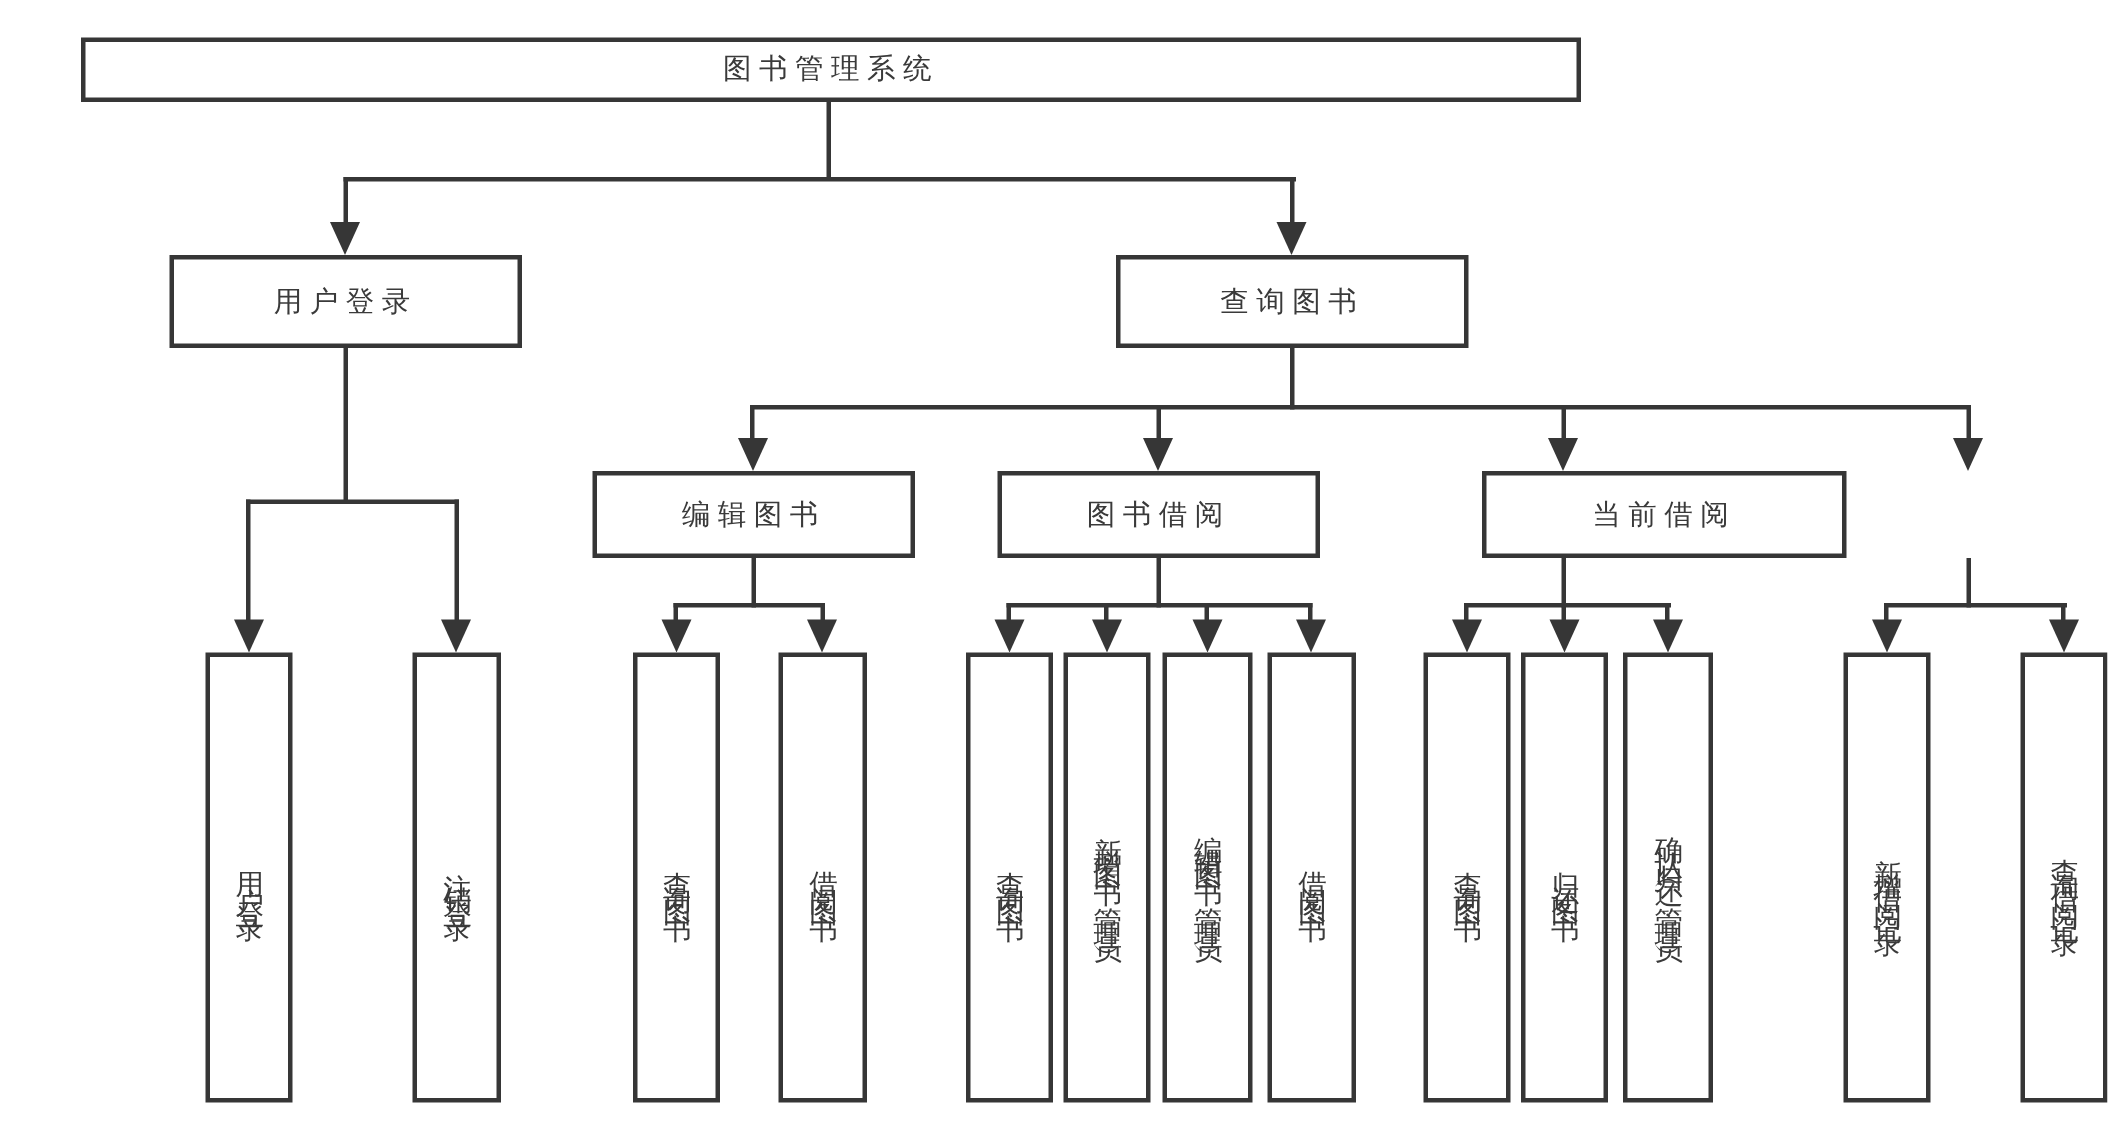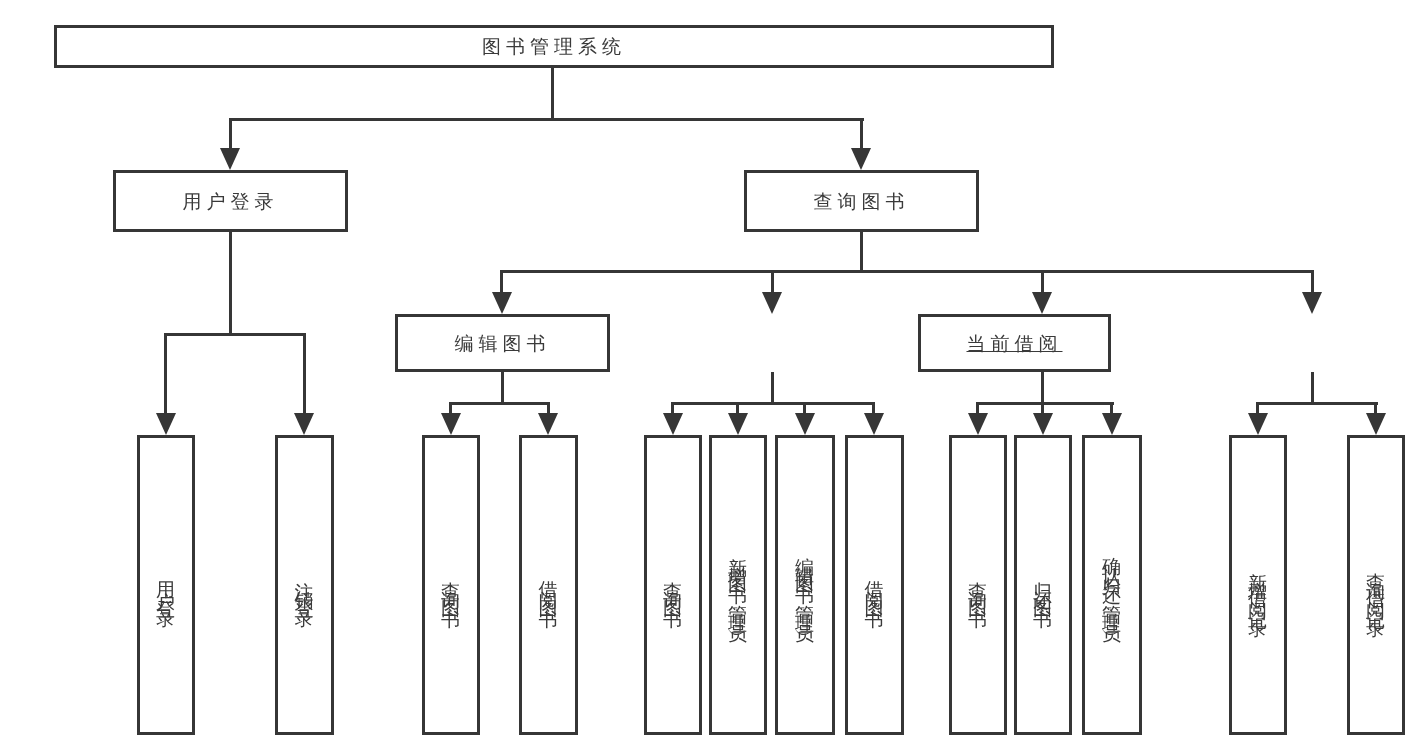--- a/index.html
+++ b/index.html
@@ -68,21 +68,24 @@
   <div class="line v" style="left:739px;top:270px;height:24px;"></div>
   <div class="arrow" style="left:730px;top:292px;"></div>
   <div class="line v" style="left:1009px;top:270px;height:24px;"></div>
   <div class="arrow" style="left:1000px;top:292px;"></div>
   <div class="line v" style="left:1279px;top:270px;height:24px;"></div>
   <div class="arrow" style="left:1270px;top:292px;"></div>
 
   <div class="node" style="left:363px;top:314px;width:215px;height:58px;">
     <span class="hlabel">编辑图书</span>
   </div>
-  <div class="node" style="left:886px;top:314px;width:193px;height:58px;text-decoration:underline;">
+  <div class="node" style="left:633px;top:314px;width:215px;height:58px;">
+    <span class="hlabel">图书借阅</span>
+  </div>
+  <div class="node" style="left:956px;top:314px;width:243px;height:58px;">
     <span class="hlabel">当前借阅</span>
   </div>
 
   <div class="line v" style="left:469px;top:372px;height:33px;"></div>
   <div class="line h" style="left:417px;top:402px;width:101px;"></div>
   <div class="line v" style="left:417px;top:402px;height:13px;"></div>
   <div class="arrow" style="left:409px;top:413px;"></div>
   <div class="line v" style="left:515px;top:402px;height:13px;"></div>
   <div class="arrow" style="left:506px;top:413px;"></div>
 

